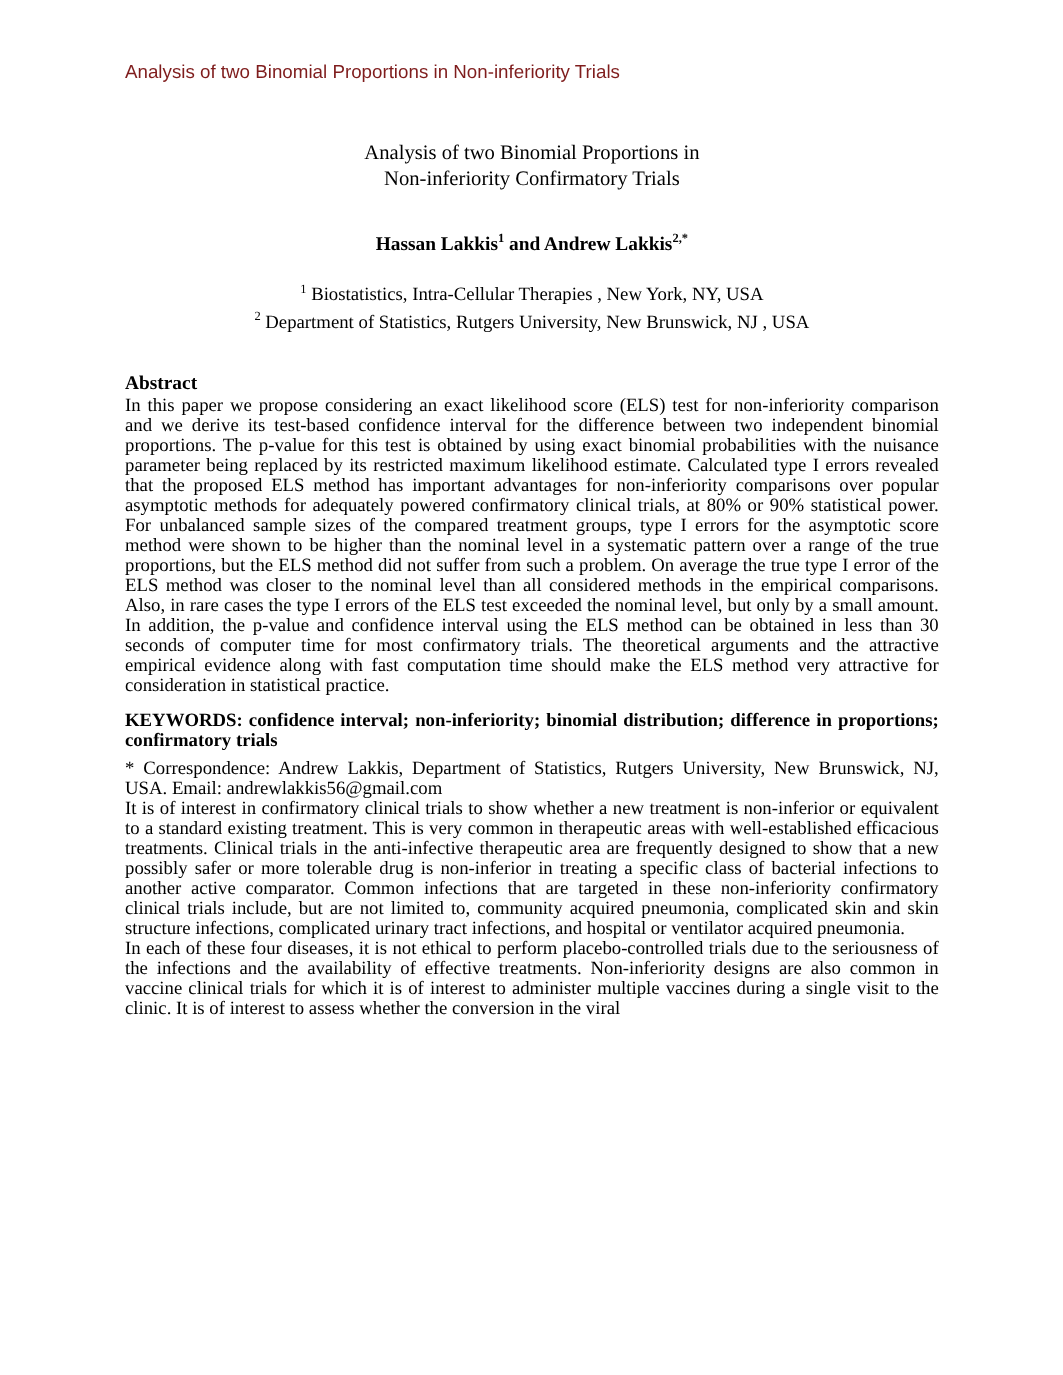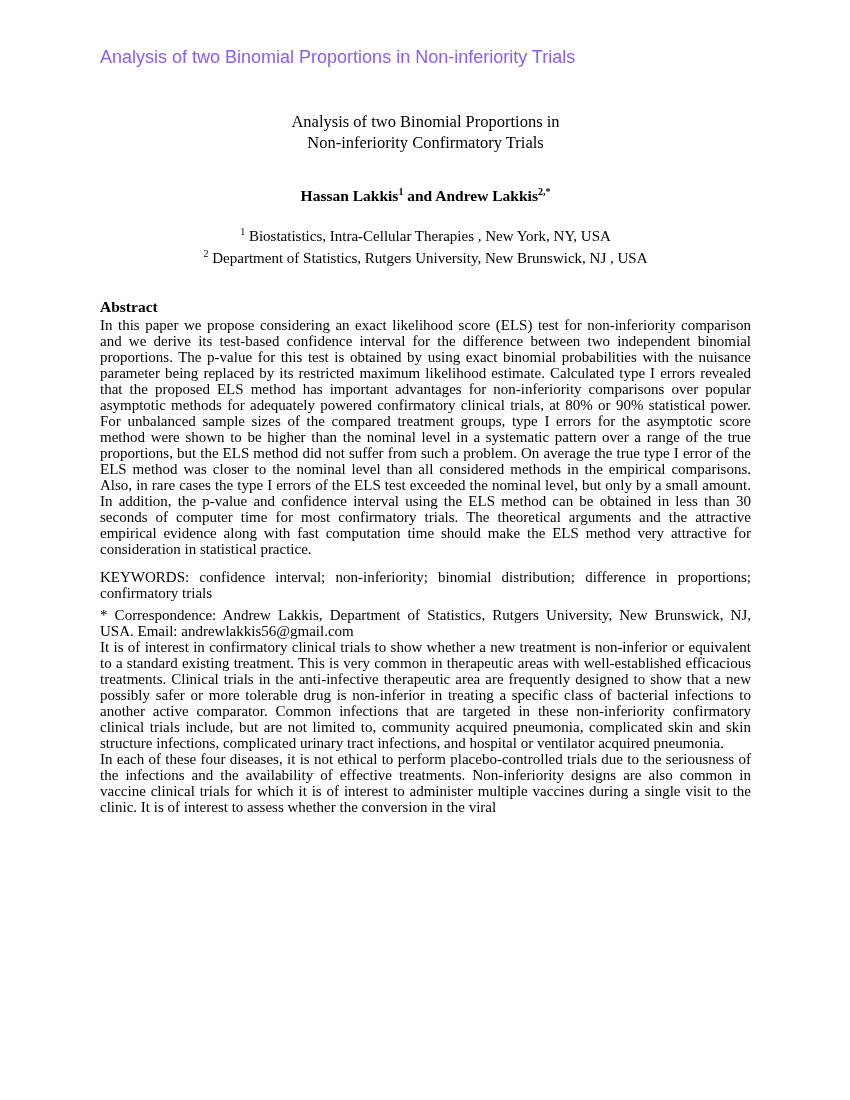--- a/index.html
+++ b/index.html
@@ -13,23 +13,23 @@
   }
   .page {
     width: 850px;
     height: 1100px;
     padding: 50px 99px 30px 100px;
     overflow: hidden;
     background: #ffffff;
   }
   .running-head {
     font-family: "Liberation Sans", sans-serif;
-    font-size: 18px;
+    font-size: 15px;
     line-height: 15px;
-    color: #8b5cf6;
+    color: #7f1d1d;
     font-weight: normal;
   }
   .title {
     margin: 46px 0 0 0;
     font-size: 16.5px;
     font-weight: normal;
     text-align: center;
     line-height: 21px;
   }
   .title-line { display: block; }
@@ -56,21 +56,21 @@
     font-weight: bold;
     font-size: 15.5px;
     line-height: 19.5px;
   }
   .body-text {
     font-size: 15px;
     line-height: 16px;
     text-align: justify;
     margin: 0;
   }
-  .keywords { margin-top: 12px; }
+  .keywords { margin-top: 12px; font-weight: bold; }
   .correspondence { margin-top: 6px; }
   .section-heading {
     margin: 16px 0 0 0;
     font-size: 15.5px;
     font-weight: bold;
     text-align: center;
     line-height: 19.6px;
   }
   .section-number { margin-right: 36px; }
 </style>

